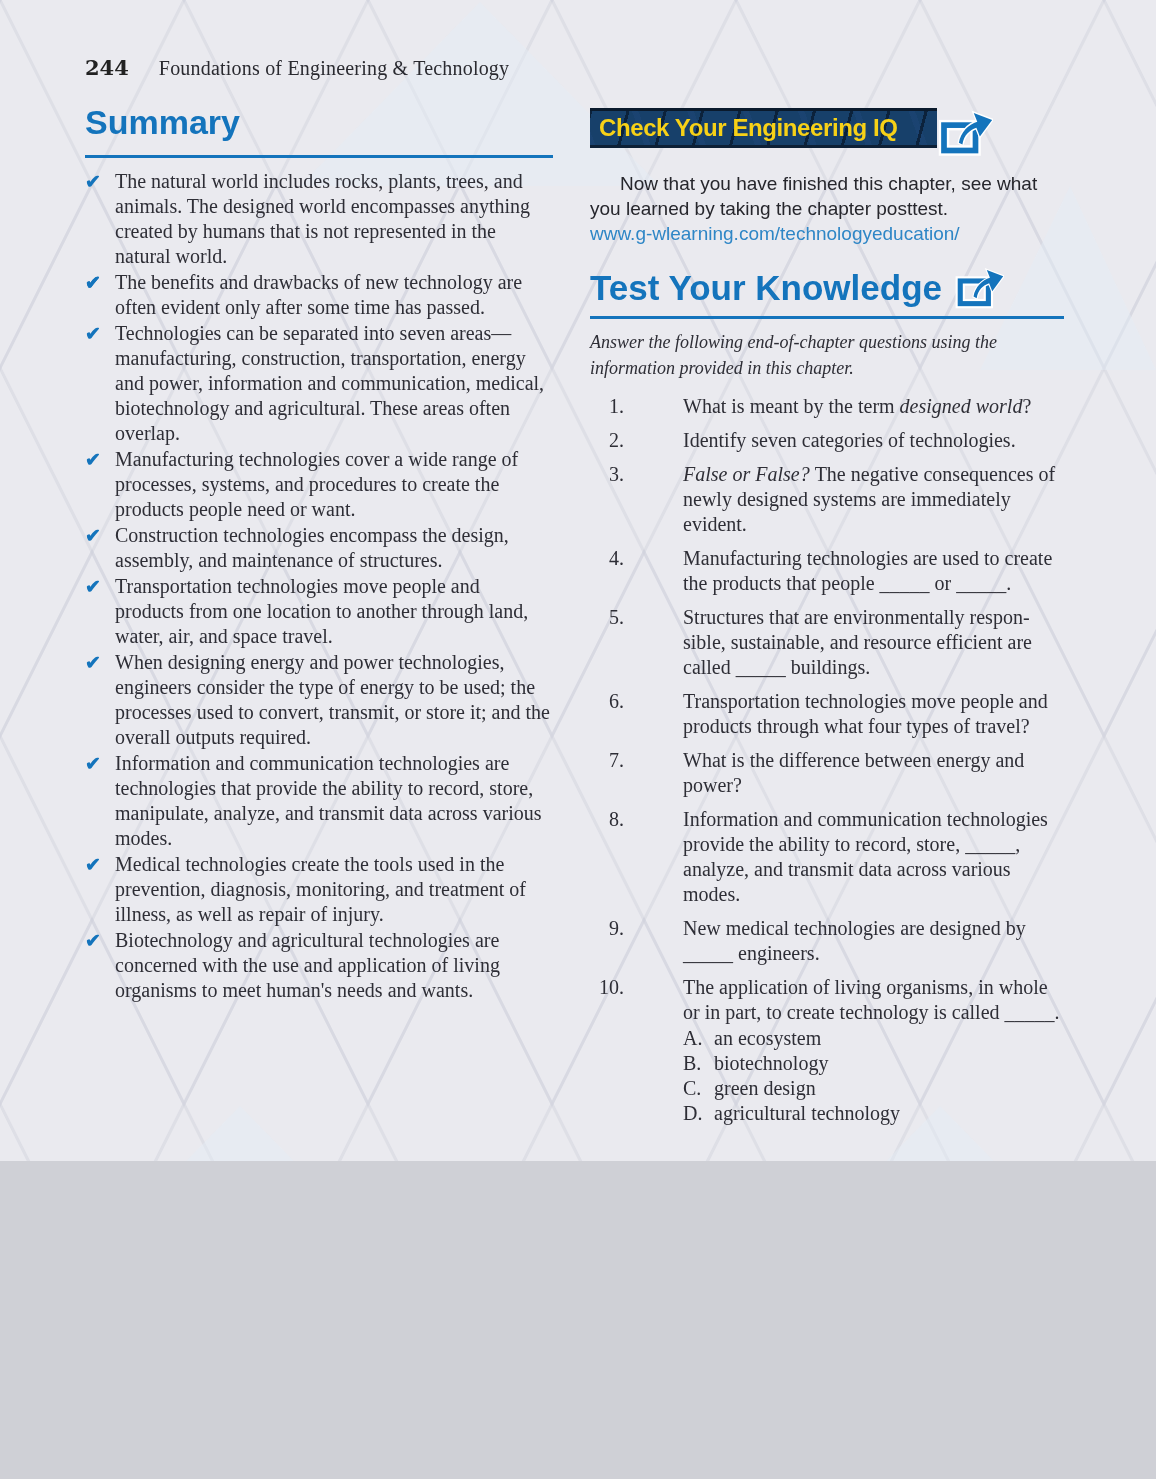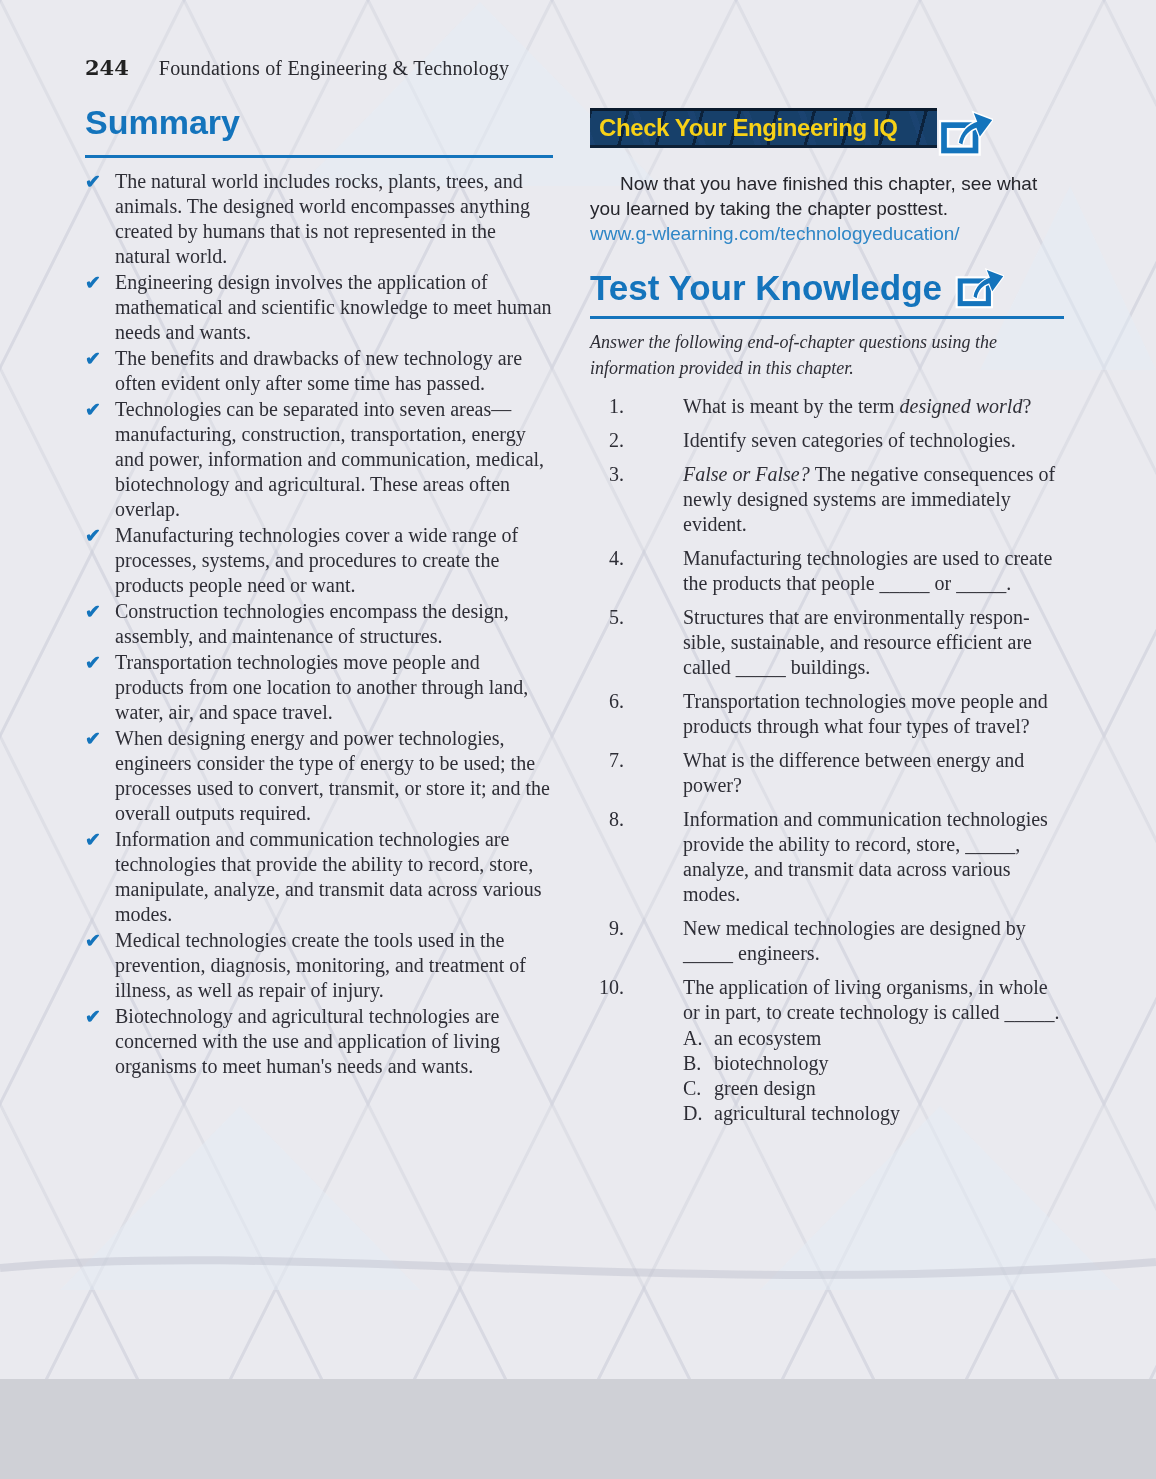--- a/index.html
+++ b/index.html
@@ -7,21 +7,21 @@
     --banner-navy:#17406a;
     --banner-yellow:#f7d117;
     --link-blue:#2e86c6;
     --body-text:#2e2e36;
     --copy-gray:#8f929c;
     --page-bg:#eaeaef;
   }
   *{margin:0;padding:0;box-sizing:border-box;}
   html,body{background:#cfd0d6;}
   .page{
-    position:relative;width:1156px;height:1379px;margin:0 auto;
+    position:relative;width:1156px;height:1161px;margin:0 auto;
     background:var(--page-bg);overflow:hidden;
     font-family:"Liberation Serif", serif;color:var(--body-text);
   }
   .bg-svg{position:absolute;left:0;top:0;z-index:0;}
   .content{position:relative;z-index:1;}
 
   
   .page-header{position:absolute;left:85px;top:55px;display:flex;align-items:baseline;}
   .page-num{font-family:"DejaVu Serif", serif;font-weight:bold;font-size:21px;color:#222;}
   .book-title{font-size:20px;margin-left:30px;color:#2a2a30;letter-spacing:.2px;}
@@ -103,21 +103,21 @@
 
     <div class="page-header">
       <span class="page-num">244</span>
       <span class="book-title">Foundations of Engineering &amp; Technology</span>
     </div>
 
     <div class="left-col">
       <div class="summary-h">Summary</div>
       <ul class="summary-list">
           <li class="sum-item"><span class="check">✔</span><span>The natural world includes rocks, plants, trees, and animals. The designed world encompasses anything created by humans that is not represented in the natural world.</span></li>
-          <li class="sum-item"><span class="check">✔</span><span>Engineering design involves the application of mathematical and scientific knowledge to meet human needs and wants.</span></li>
+          <li class="sum-item"><span class="check">✔</span></li>
           <li class="sum-item"><span class="check">✔</span><span>The benefits and drawbacks of new technology are often evident only after some time has passed.</span></li>
           <li class="sum-item"><span class="check">✔</span><span>Technologies can be separated into seven areas—manufacturing, construction, transportation, energy and power, information and communication, medical, biotechnology and agricultural. These areas often overlap.</span></li>
           <li class="sum-item"><span class="check">✔</span><span>Manufacturing technologies cover a wide range of processes, systems, and procedures to create the products people need or want.</span></li>
           <li class="sum-item"><span class="check">✔</span><span>Construction technologies encompass the design, assembly, and maintenance of structures.</span></li>
           <li class="sum-item"><span class="check">✔</span><span>Transportation technologies move people and products from one location to another through land, water, air, and space travel.</span></li>
           <li class="sum-item"><span class="check">✔</span><span>When designing energy and power technologies, engineers consider the type of energy to be used; the processes used to convert, transmit, or store it; and the overall outputs required.</span></li>
           <li class="sum-item"><span class="check">✔</span><span>Information and communication technologies are technologies that provide the ability to record, store, manipulate, analyze, and transmit data across various modes.</span></li>
           <li class="sum-item"><span class="check">✔</span><span>Medical technologies create the tools used in the prevention, diagnosis, monitoring, and treatment of illness, as well as repair of injury.</span></li>
           <li class="sum-item"><span class="check">✔</span><span>Biotechnology and agricultural technologies are concerned with the use and application of living organisms to meet human's needs and wants.</span></li>
         </ul>

